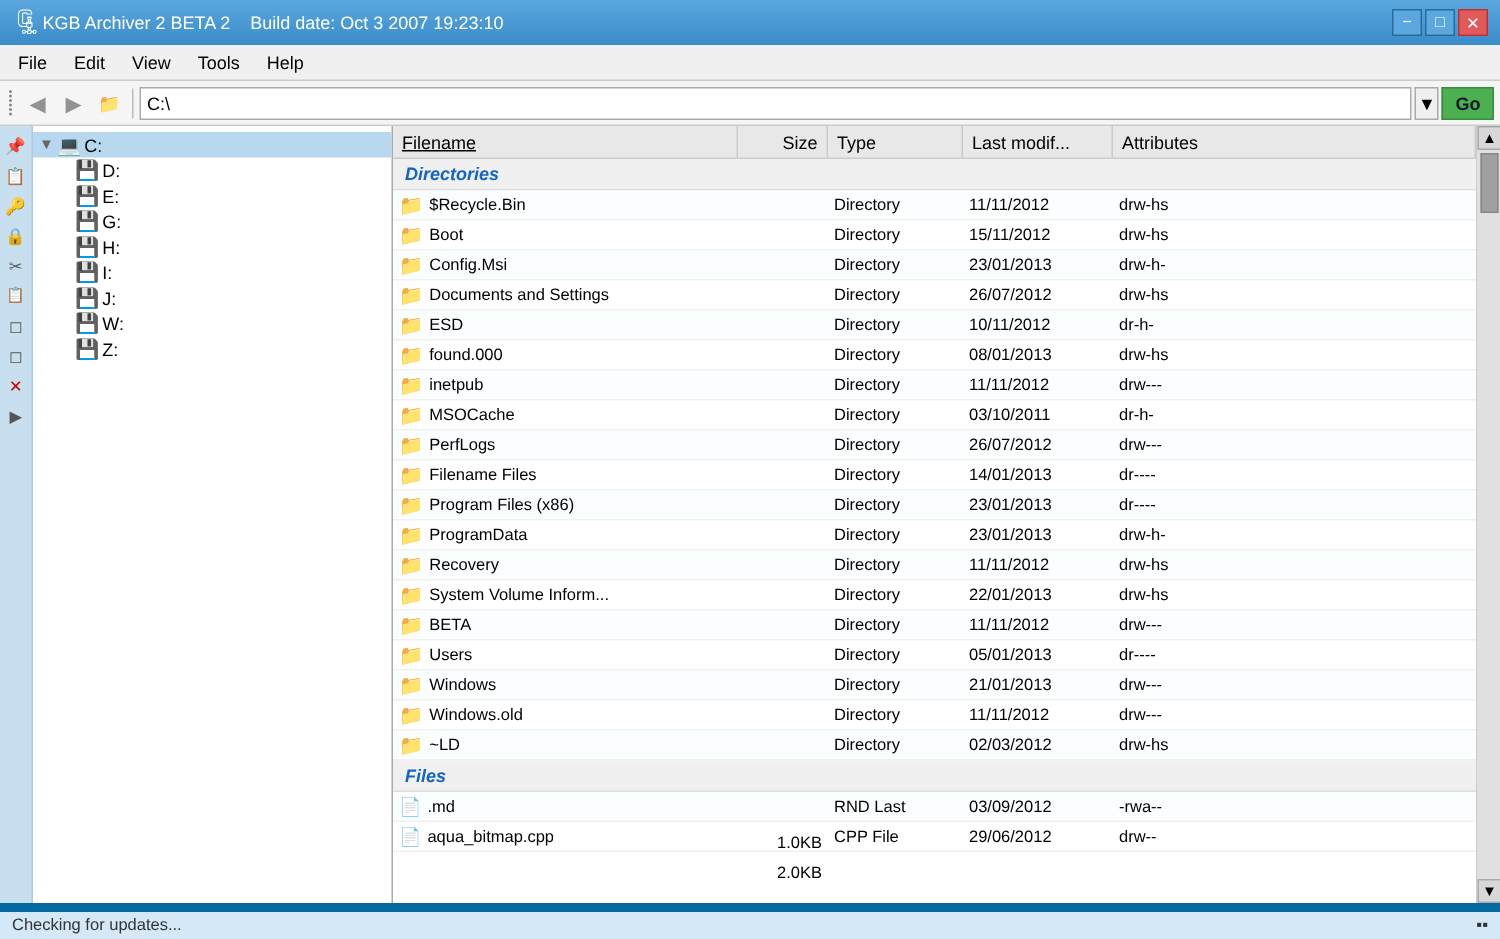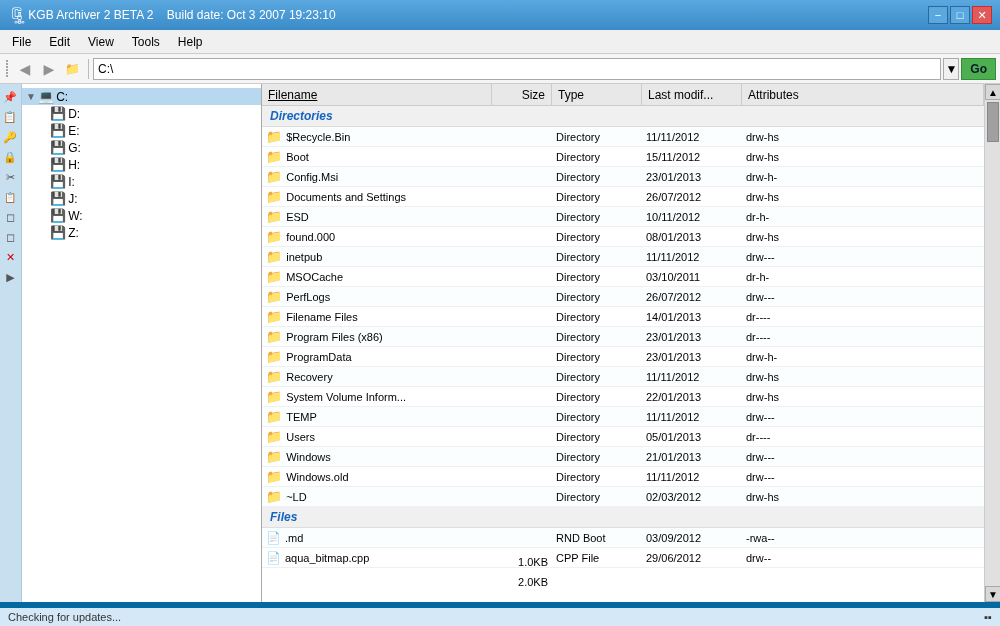--- a/index.html
+++ b/index.html
@@ -449,21 +449,21 @@
           <span class="filename-text">System Volume Inform...</span>
         </div>
         <div class="cell-size"></div>
         <div class="cell-type">Directory</div>
         <div class="cell-modified">22/01/2013</div>
         <div class="cell-attributes">drw-hs</div>
       </div>
         <div class="file-row">
         <div class="cell-filename">
           <span class="folder-icon">📁</span>
-          <span class="filename-text">TEMP</span>
+          <span class="filename-text">BETA</span>
         </div>
         <div class="cell-size"></div>
         <div class="cell-type">Directory</div>
         <div class="cell-modified">11/11/2012</div>
         <div class="cell-attributes">drw---</div>
       </div>
         <div class="file-row">
         <div class="cell-filename">
           <span class="folder-icon">📁</span>
           <span class="filename-text">Users</span>
@@ -503,21 +503,21 @@
         <div class="cell-modified">02/03/2012</div>
         <div class="cell-attributes">drw-hs</div>
       </div>
         <div class="section-header">Files</div>
         <div class="file-row">
         <div class="cell-filename">
           <span class="file-icon-plain">📄</span>
           <span class="filename-text">.md</span>
         </div>
         <div class="cell-size">1.0KB</div>
-        <div class="cell-type">RND Boot</div>
+        <div class="cell-type">RND Last</div>
         <div class="cell-modified">03/09/2012</div>
         <div class="cell-attributes">-rwa--</div>
       </div>
         <div class="file-row">
         <div class="cell-filename">
           <span class="file-icon-plain">📄</span>
           <span class="filename-text">aqua_bitmap.cpp</span>
         </div>
         <div class="cell-size">2.0KB</div>
         <div class="cell-type">CPP File</div>

